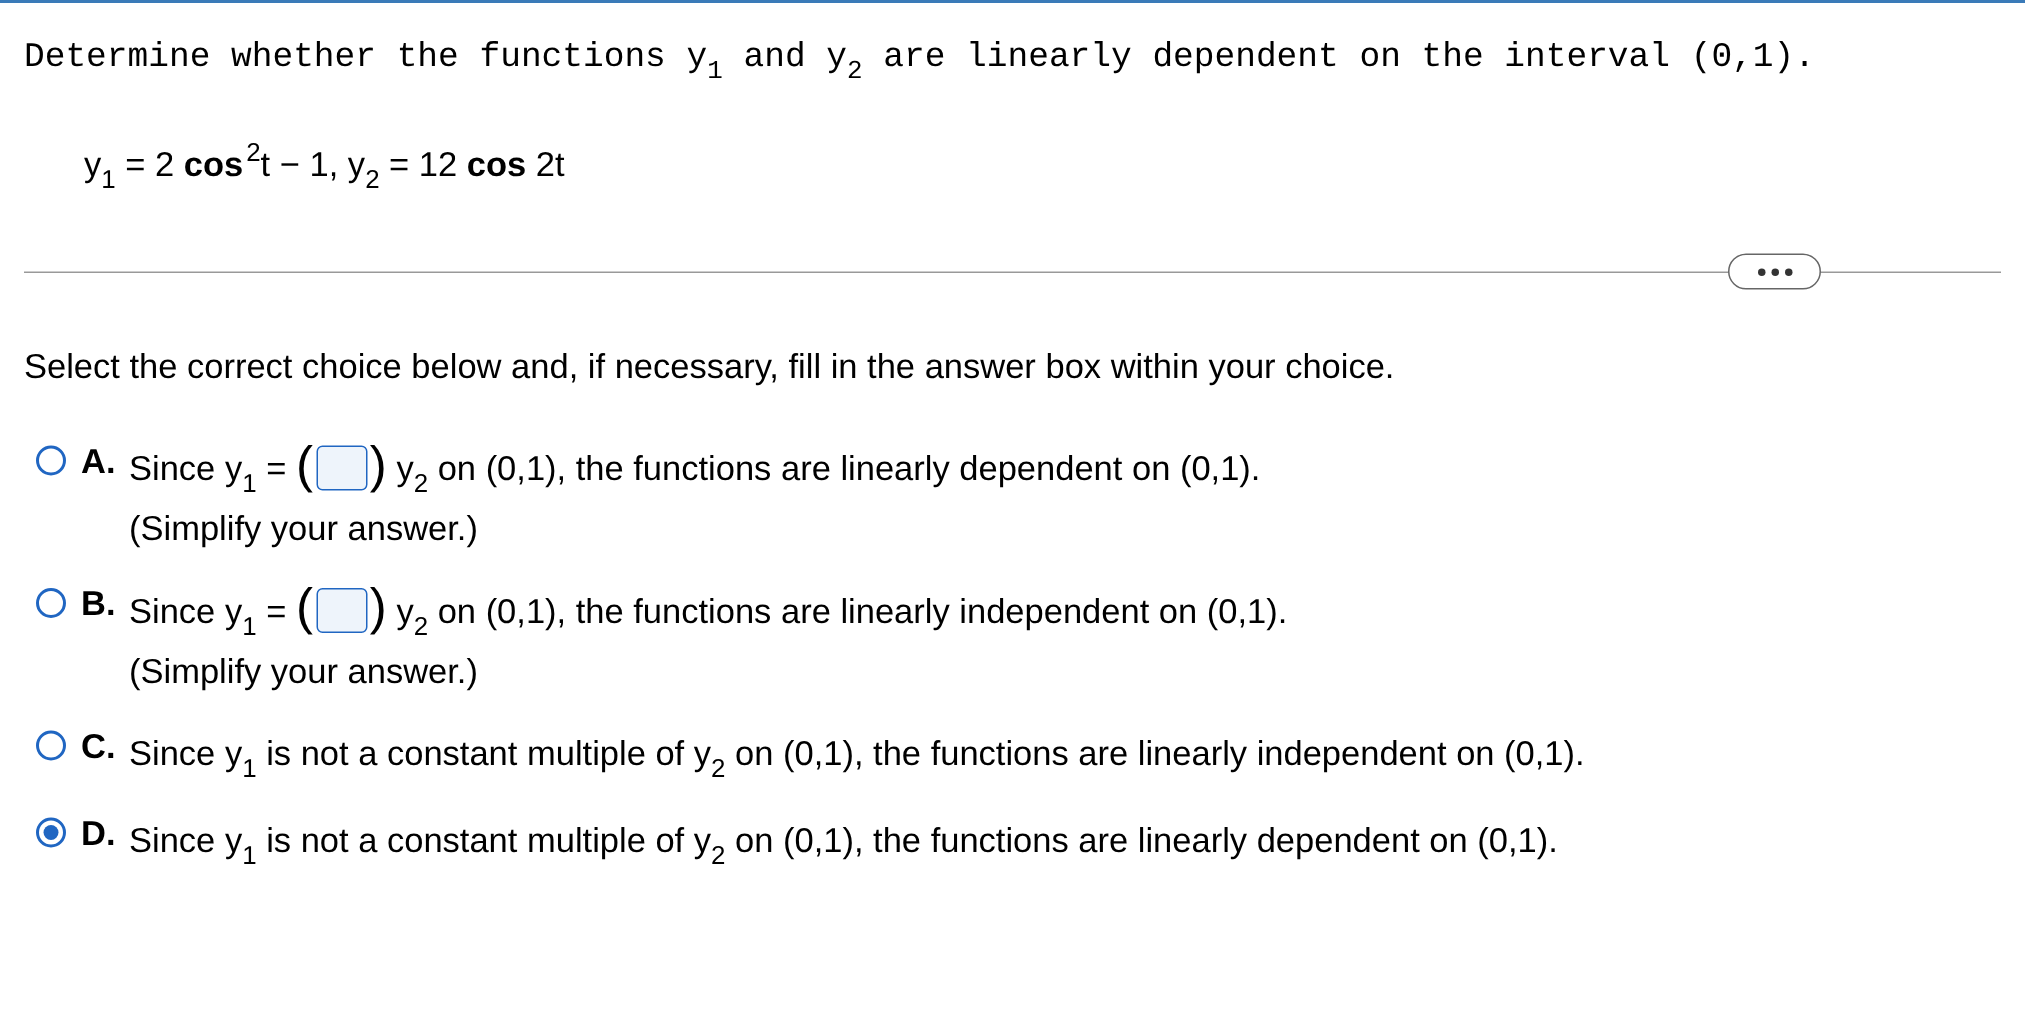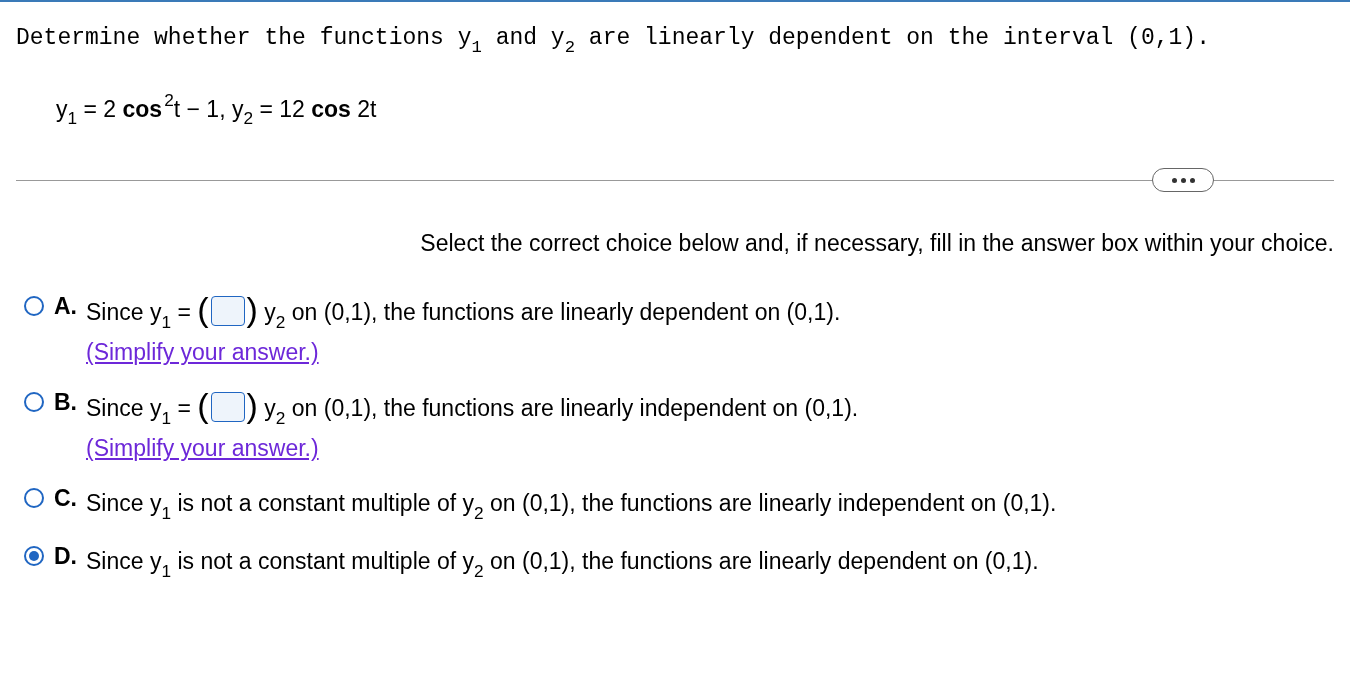--- a/index.html
+++ b/index.html
@@ -64,21 +64,20 @@
     padding: 0 4px;
   }
   .dot {
     width: 5px; height: 5px;
     background: #333;
     border-radius: 50%;
     margin: 0 2px;
   }
   .instruction {
     margin-bottom: 36px;
-    text-align: right;
   }
   .choices {
     margin-left: 8px;
   }
   .choice-row {
     display: flex;
     align-items: flex-start;
     margin-bottom: 18px;
   }
   .radio {
@@ -104,22 +103,21 @@
     flex: 0 0 auto;
     font-weight: 700;
     width: 28px;
     margin-right: 4px;
   }
   .choice-content {
     flex: 1 1 auto;
     line-height: 1.6;
   }
   .simplify {
-    color: #6d28d9;
-    text-decoration: underline;
+    color: #000000;
   }
   .answer-box-wrap {
     display: inline-flex;
     align-items: center;
     position: relative;
     top: 3px;
   }
   .paren {
     font-size: 34px;
     line-height: 20px;

